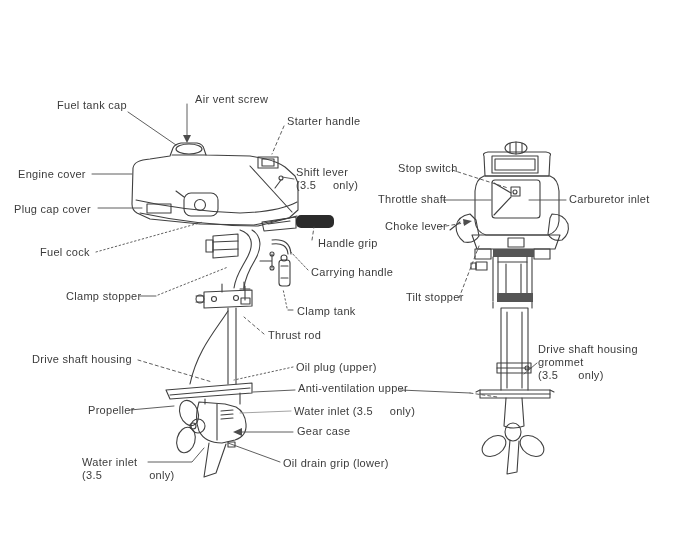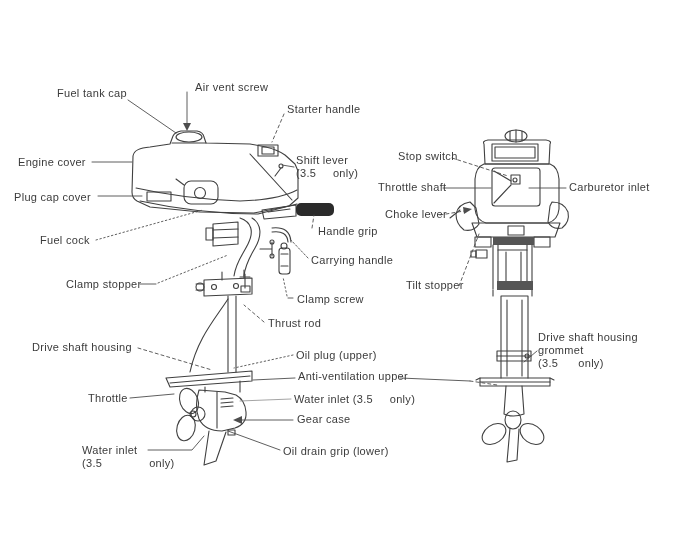--- a/index.html
+++ b/index.html
@@ -1,20 +1,20 @@
 <!DOCTYPE html>
 <html><head>
 <meta charset="utf-8">
 <style>
   html,body{margin:0;padding:0;}
   body{
     width:675px;height:553px;background:#ffffff;position:relative;overflow:hidden;
     font-family:"Liberation Sans", sans-serif;
   }
-  #diagram{position:absolute;left:0;top:4px;width:675px;height:423px;filter:blur(0.3px);}
+  #diagram{position:absolute;left:0;top:16px;width:675px;height:423px;filter:blur(0.3px);}
   svg{position:absolute;left:0;top:0;}
   .label{
     position:absolute;font-size:11px;line-height:13px;color:#3b3b3b;
     white-space:pre;letter-spacing:0.3px;
   }
 </style>
 </head>
 <body>
 
 <div id="diagram">
@@ -191,26 +191,26 @@
   <div class="label" style="left:195px;top:77px">Air vent screw</div>
   <div class="label" style="left:287px;top:99px">Starter handle</div>
   <div class="label" style="left:18px;top:152px">Engine cover</div>
   <div class="label" style="left:296px;top:150px">Shift lever
 (3.5     only)</div>
   <div class="label" style="left:14px;top:187px">Plug cap cover</div>
   <div class="label" style="left:40px;top:230px">Fuel cock</div>
   <div class="label" style="left:318px;top:221px">Handle grip</div>
   <div class="label" style="left:311px;top:250px">Carrying handle</div>
   <div class="label" style="left:66px;top:274px">Clamp stopper</div>
-  <div class="label" style="left:297px;top:289px">Clamp screw</div>
+  <div class="label" style="left:297px;top:289px">Clamp tank</div>
   <div class="label" style="left:268px;top:313px">Thrust rod</div>
   <div class="label" style="left:32px;top:337px">Drive shaft housing</div>
   <div class="label" style="left:296px;top:345px">Oil plug (upper)</div>
   <div class="label" style="left:298px;top:366px">Anti-ventilation upper</div>
-  <div class="label" style="left:88px;top:388px">Throttle</div>
+  <div class="label" style="left:88px;top:388px">Propeller</div>
   <div class="label" style="left:294px;top:389px">Water inlet (3.5     only)</div>
   <div class="label" style="left:297px;top:409px">Gear case</div>
   <div class="label" style="left:82px;top:440px">Water inlet
 (3.5              only)</div>
   <div class="label" style="left:283px;top:441px">Oil drain grip (lower)</div>
   <div class="label" style="left:398px;top:146px">Stop switch</div>
   <div class="label" style="left:378px;top:177px">Throttle shaft</div>
   <div class="label" style="left:569px;top:177px">Carburetor inlet</div>
   <div class="label" style="left:385px;top:204px">Choke lever</div>
   <div class="label" style="left:406px;top:275px">Tilt stopper</div>

